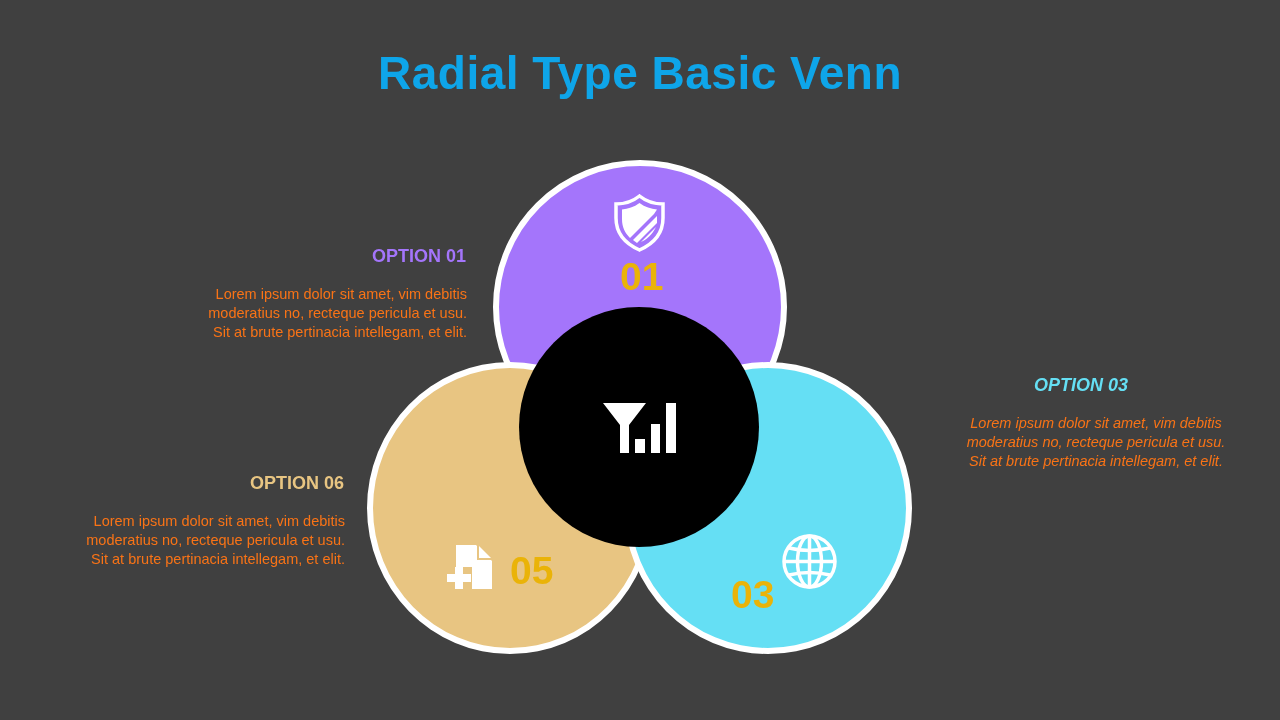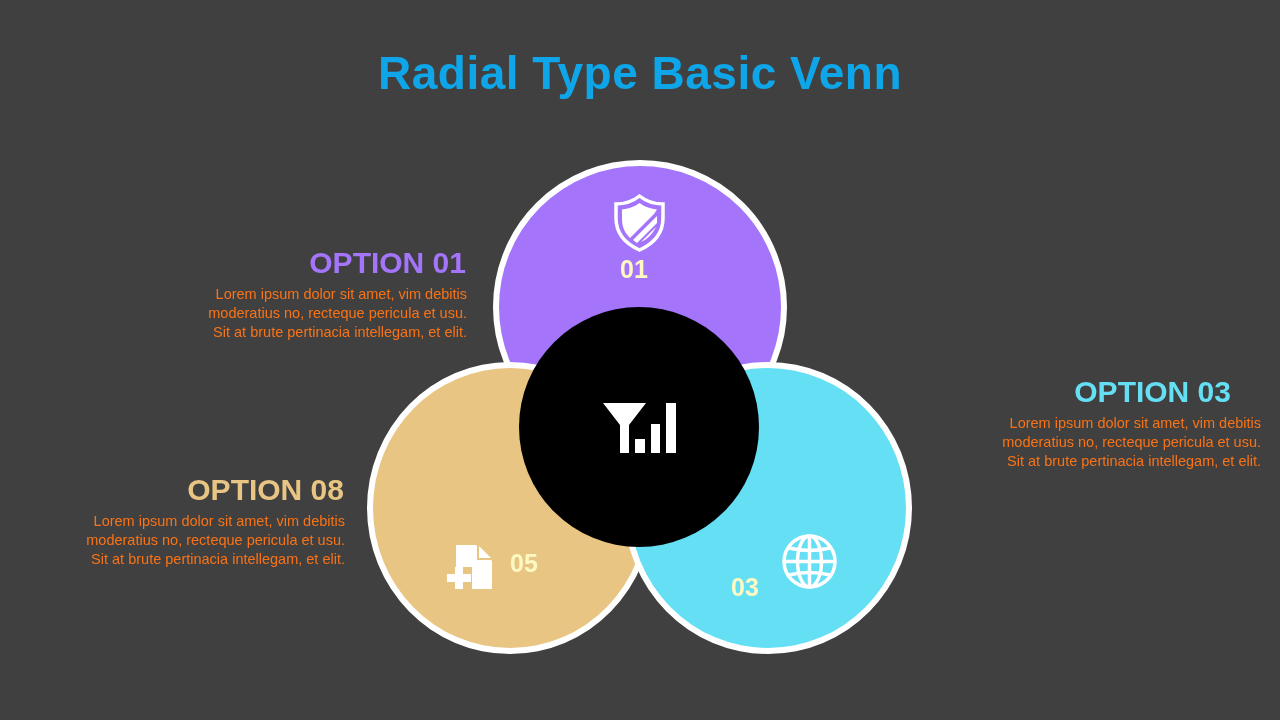--- a/index.html
+++ b/index.html
@@ -3,26 +3,26 @@
 <meta charset="utf-8">
 <style>
   html, body { margin:0; padding:0; }
   body { width:1280px; height:720px; background:#404040; position:relative; overflow:hidden; font-family:"Liberation Sans", "DejaVu Sans", sans-serif; }
   .title { position:absolute; left:0; width:1280px; top:46px; text-align:center; color:#0ea5e9; font-size:46px; font-weight:bold; letter-spacing:0.5px; }
   .circle { position:absolute; border-radius:50%; box-sizing:border-box; border:6px solid #ffffff; }
   .c1 { left:493px; top:160px; width:294px; height:294px; background:#a475fb; }
   .c2 { left:367px; top:362px; width:286px; height:292px; background:#e8c582; }
   .c3 { left:624px; top:362px; width:288px; height:292px; background:#65dff4; }
   .center { position:absolute; left:519px; top:307px; width:240px; height:240px; border-radius:50%; background:#000000; }
-  .num { position:absolute; color:#fef9c3; font-size:25px; font-weight:bold;text-align:center; }
+  .num { position:absolute; color:#eab308; font-size:39px; font-weight:bold;text-align:center; }
   .icon { position:absolute; }
-  .opt-title { position:absolute; font-size:30px; font-weight:bold; }
+  .opt-title { position:absolute; font-size:18px; font-weight:bold; }
   .opt-text { position:absolute; color:#f97316; font-size:14.5px; line-height:19px; }
   .right { text-align:right; }
-  .left { text-align:right; }
+  .left { text-align:center;font-style:italic; }
 </style>
 </head>
 <body>
 
 <div class="title">Radial Type Basic Venn</div>
 
 <div class="circle c1"></div>
 <div class="circle c2"></div>
 <div class="circle c3"></div>
 <div class="center"></div>
@@ -64,21 +64,21 @@
   <rect x="63" y="2" width="10" height="50" fill="#ffffff"></rect>
 </svg>
 
 <div class="opt-title right" style="left:166px; width:300px; top:246px; color:#a475fb;">OPTION 01</div>
 <div class="opt-text right" style="left:146px; width:321px; top:285px;">
   <div>Lorem ipsum dolor sit amet, vim debitis</div>
   <div>moderatius no, recteque pericula et usu.</div>
   <div>Sit at brute pertinacia intellegam, et elit.</div>
 </div>
 
-<div class="opt-title right" style="left:44px; width:300px; top:473px; color:#e8c582;">OPTION 08</div>
+<div class="opt-title right" style="left:44px; width:300px; top:473px; color:#e8c582;">OPTION 06</div>
 <div class="opt-text right" style="left:24px; width:321px; top:512px;">
   <div>Lorem ipsum dolor sit amet, vim debitis</div>
   <div>moderatius no, recteque pericula et usu.</div>
   <div>Sit at brute pertinacia intellegam, et elit.</div>
 </div>
 
 <div class="opt-title left" style="left:931px; width:300px; top:375px; color:#65dff4;">OPTION 03</div>
 <div class="opt-text left" style="left:931px; width:330px; top:414px;">
   <div>Lorem ipsum dolor sit amet, vim debitis</div>
   <div>moderatius no, recteque pericula et usu.</div>

